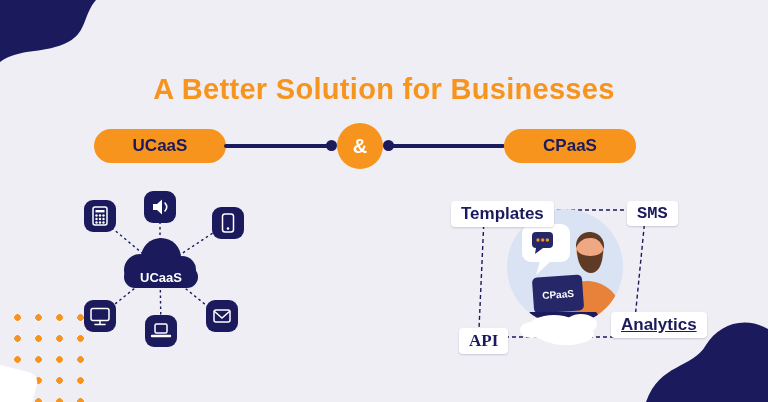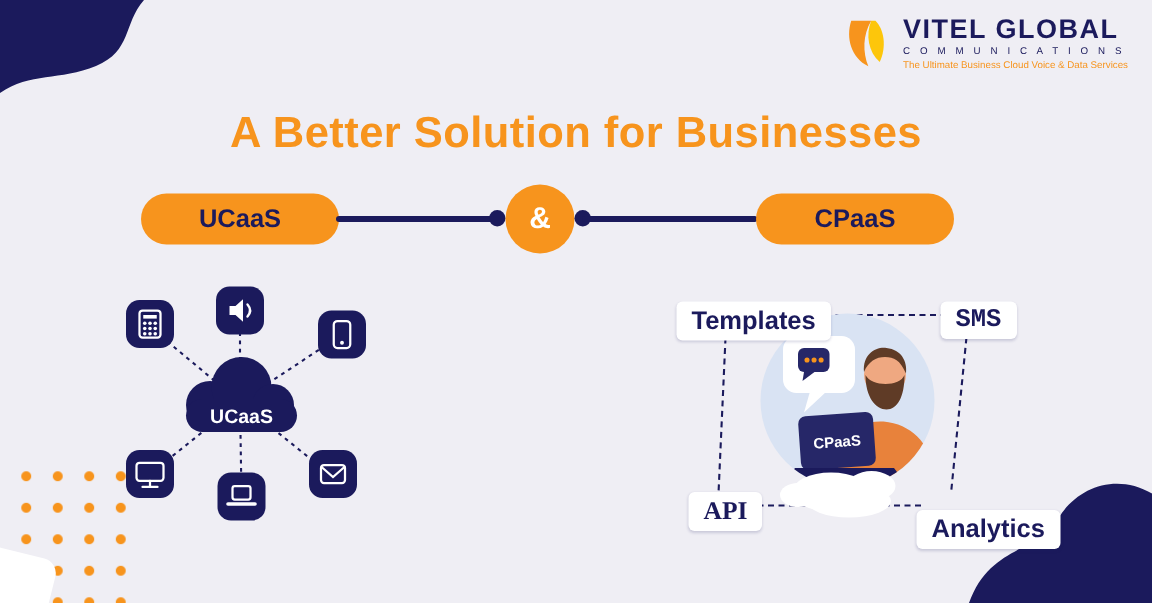--- a/index.html
+++ b/index.html
@@ -42,49 +42,38 @@
 
   
   .diagram-svg{position:absolute;display:block;}
 
   
   .tag{position:absolute;background:#ffffff;color:var(--navy,#1b1a5c);font-weight:bold;font-size:17px;
     padding:3px 10px;border-radius:4px;box-shadow:0 1px 2px rgba(27,26,92,.18);}
   .tag-templates{left:451px;top:201px;}
   .tag-sms{left:627px;top:201px;font-family:Liberation Mono, monospace;}
   .tag-api{left:459px;top:328px;font-family:Liberation Serif, serif;}
-  .tag-analytics{left:611px;top:340px;}
+  .tag-analytics{left:611px;top:312px;text-decoration:underline;}
 </style>
 </head>
 <body>
 
 <div class="stage">
 
   <svg class="corner-svg" style="top:0;left:0;" width="110" height="70" viewBox="0 0 110 70">
     <path d="M0 0 L96 0 C82 16 88 34 64 44 C40 54 20 48 0 62 Z" fill="#1b1a5c"></path>
   </svg>
 
   <svg class="corner-svg" style="right:0;bottom:0;" width="150" height="95" viewBox="0 0 150 95">
     <path d="M150 95 L150 22 C126 8 100 18 88 38 C74 62 42 56 28 95 Z" fill="#1b1a5c"></path>
   </svg>
 
   <div class="dot-grid"></div>
   <div class="corner-tile"></div>
 
-  <header class="logo">
-    <svg width="38" height="38" viewBox="0 0 40 40">
-      <path d="M10 4 C6 16 10 30 22 36 C18 26 18 14 24 4 Z" fill="#f7941d"></path>
-      <path d="M24 4 C20 14 22 26 30 33 C35 22 33 10 27 4 Z" fill="#fdc60b"></path>
-    </svg>
-    <div class="logo-text">
-      <span class="logo-name">VITEL GLOBAL</span>
-      <span class="logo-division">C O M M U N I C A T I O N S</span>
-      <span class="logo-tagline">The Ultimate Business Cloud Voice &amp; Data Services</span>
-    </div>
-  </header>
 
   <h1 class="title">A Better Solution for Businesses</h1>
 
   <div class="pill pill-left">UCaaS</div>
   <div class="connector-line line-1"></div>
   <div class="connector-dot dot-1"></div>
   <div class="amp-circle">&amp;</div>
   <div class="connector-dot dot-2"></div>
   <div class="connector-line line-2"></div>
   <div class="pill pill-right">CPaaS</div>

